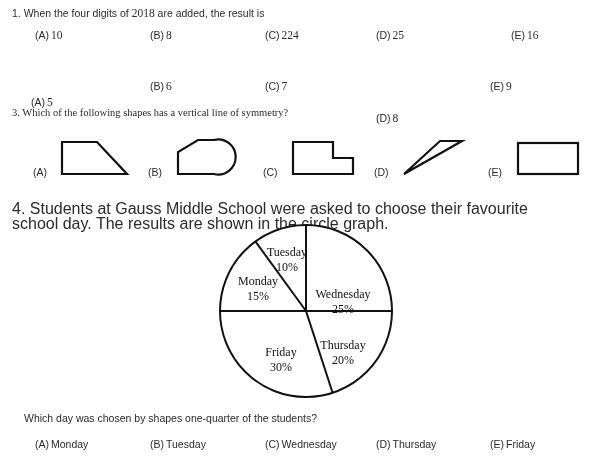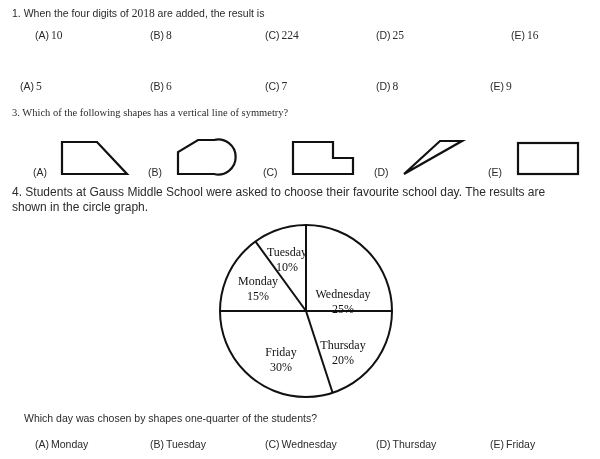--- a/index.html
+++ b/index.html
@@ -29,25 +29,26 @@
     white-space: nowrap;
   }
   .qnum {
     display: inline-block;
   }
   .qbody {
     display: inline;
   }
   .wrapline {
     position: absolute;
-    font-size: 12px;
+    font-size: 16px;
     line-height: 15px;
     color: #2b2b2b;
     width: 560px;
     white-space: normal;
+    margin-top: 16px;
   }
 
   
   .mv {
     font-family: "Liberation Serif", serif;
     font-style: italic;
     font-size: 11.5px;
   }
   .mn {
     font-family: "Liberation Serif", serif;
@@ -160,30 +161,30 @@
     <span class="opt" style="left:376px;">
       <span class="lbl">(D)</span><span class="val">25</span>
     </span>
     <span class="opt" style="left:511px;">
       <span class="lbl">(E)</span><span class="val">16</span>
     </span>
   </div>
 
 
   <div class="optrow" style="top:80px;">
-    <span class="opt" style="left:20px;">
+    <span class="opt" style="left:31px;margin-top:16px;">
       <span class="lbl">(A)</span><span class="val">5</span>
     </span>
     <span class="opt" style="left:150px;">
       <span class="lbl">(B)</span><span class="val">6</span>
     </span>
     <span class="opt" style="left:265px;">
       <span class="lbl">(C)</span><span class="val">7</span>
     </span>
-    <span class="opt" style="left:376px;">
+    <span class="opt" style="left:376px;margin-top:32px;">
       <span class="lbl">(D)</span><span class="val">8</span>
     </span>
     <span class="opt" style="left:490px;">
       <span class="lbl">(E)</span><span class="val">9</span>
     </span>
   </div>
 
   <div class="qline" style="left:12px; top:106px;font-family:Liberation Serif, serif;">
     <span class="qnum">3.</span>
     <span class="qbody">Which of the following shapes has a vertical line of symmetry?</span>

